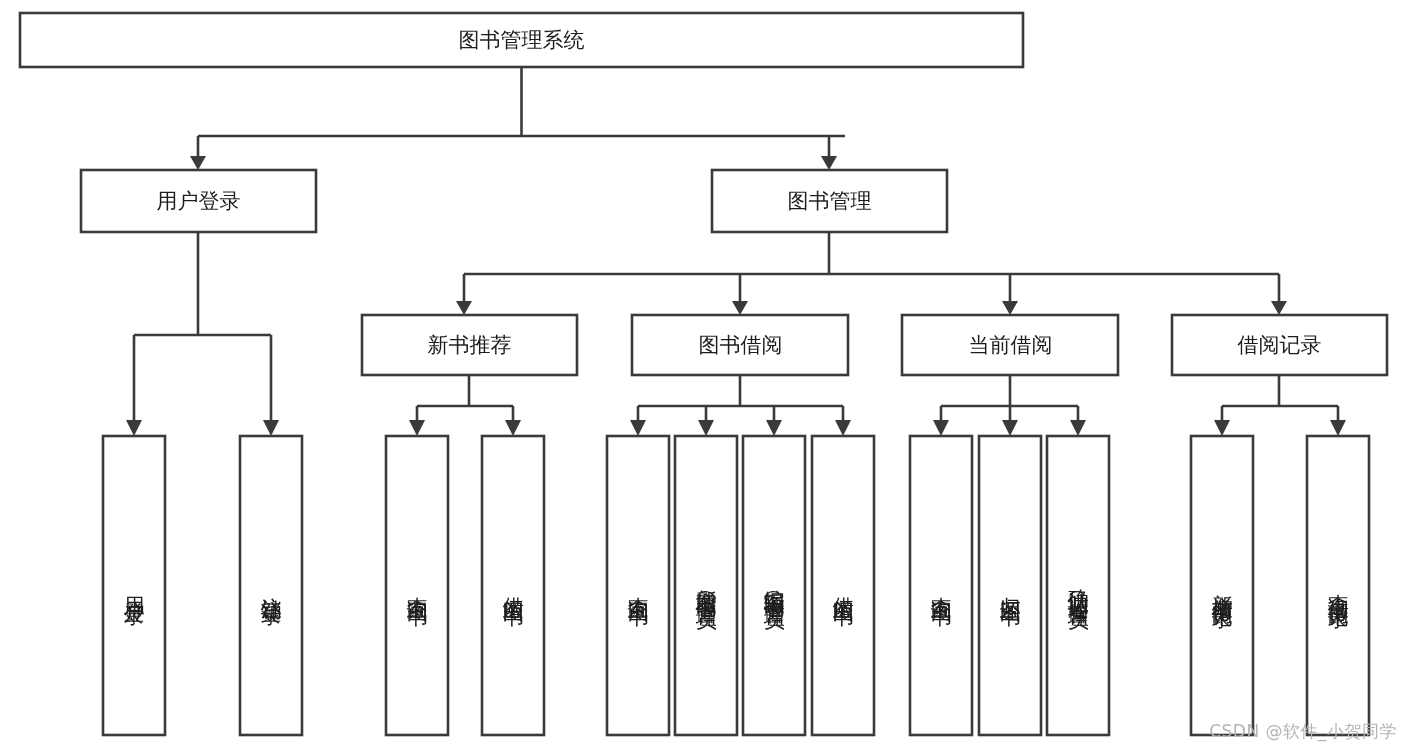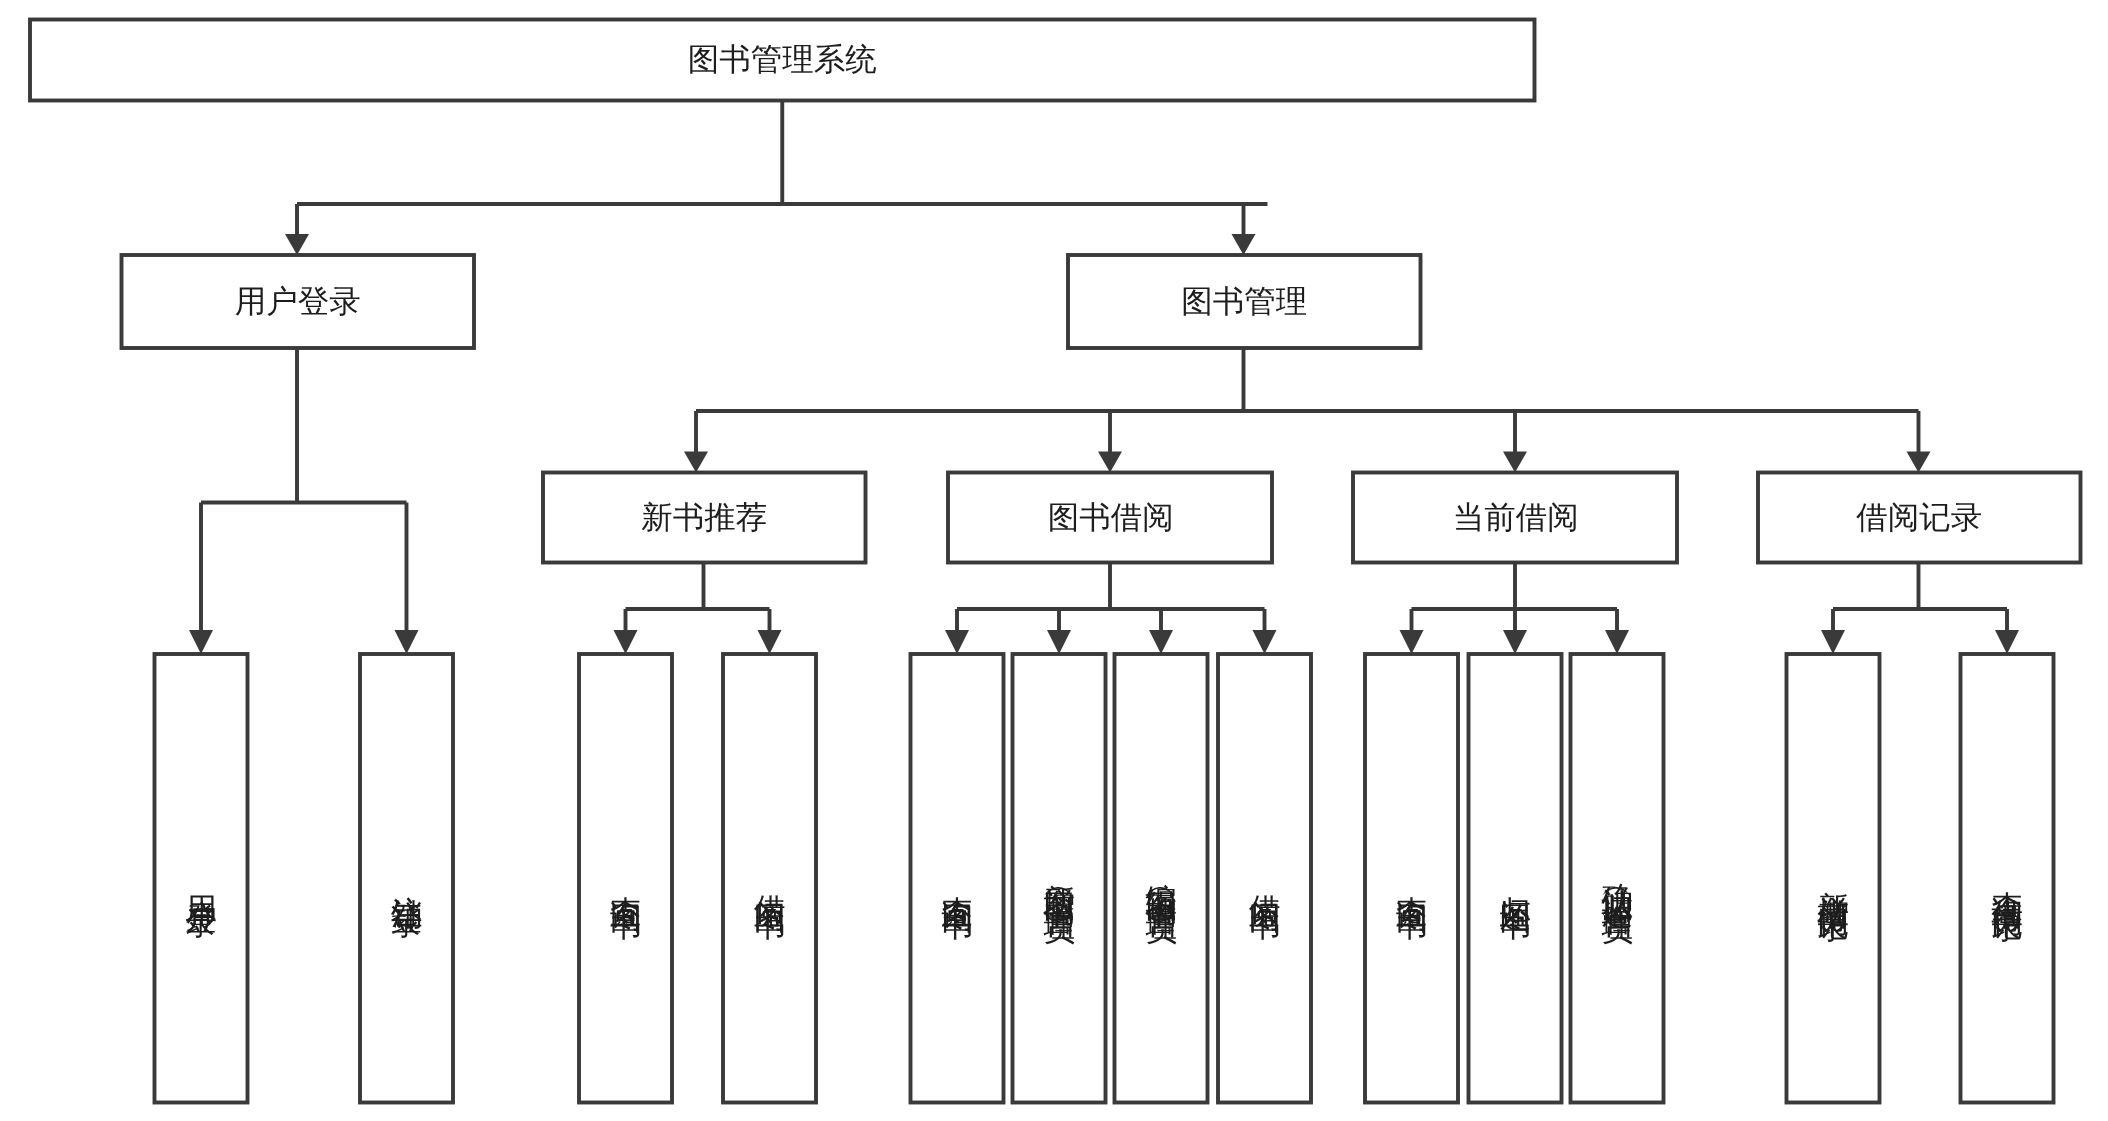--- a/index.html
+++ b/index.html
@@ -215,13 +215,14 @@
   <div class="vlabel" style="left:743px; top:436px; width:62px; height:299px;">编辑图书（管理员）</div>
   <div class="vlabel" style="left:812px; top:436px; width:62px; height:299px;">借阅图书</div>
 
   <div class="vlabel" style="left:910px; top:436px; width:62px; height:299px;">查询图书</div>
   <div class="vlabel" style="left:979px; top:436px; width:62px; height:299px;">归还图书</div>
   <div class="vlabel" style="left:1047px; top:436px; width:62px; height:299px;">确认归还（管理员）</div>
 
   <div class="vlabel" style="left:1191px; top:436px; width:62px; height:299px;">新增借阅记录</div>
   <div class="vlabel" style="left:1307px; top:436px; width:62px; height:299px;">查询借阅记录</div>
 
+  <div class="watermark">CSDN @软件_小贺同学</div>
 </div>
 
 </body></html>

